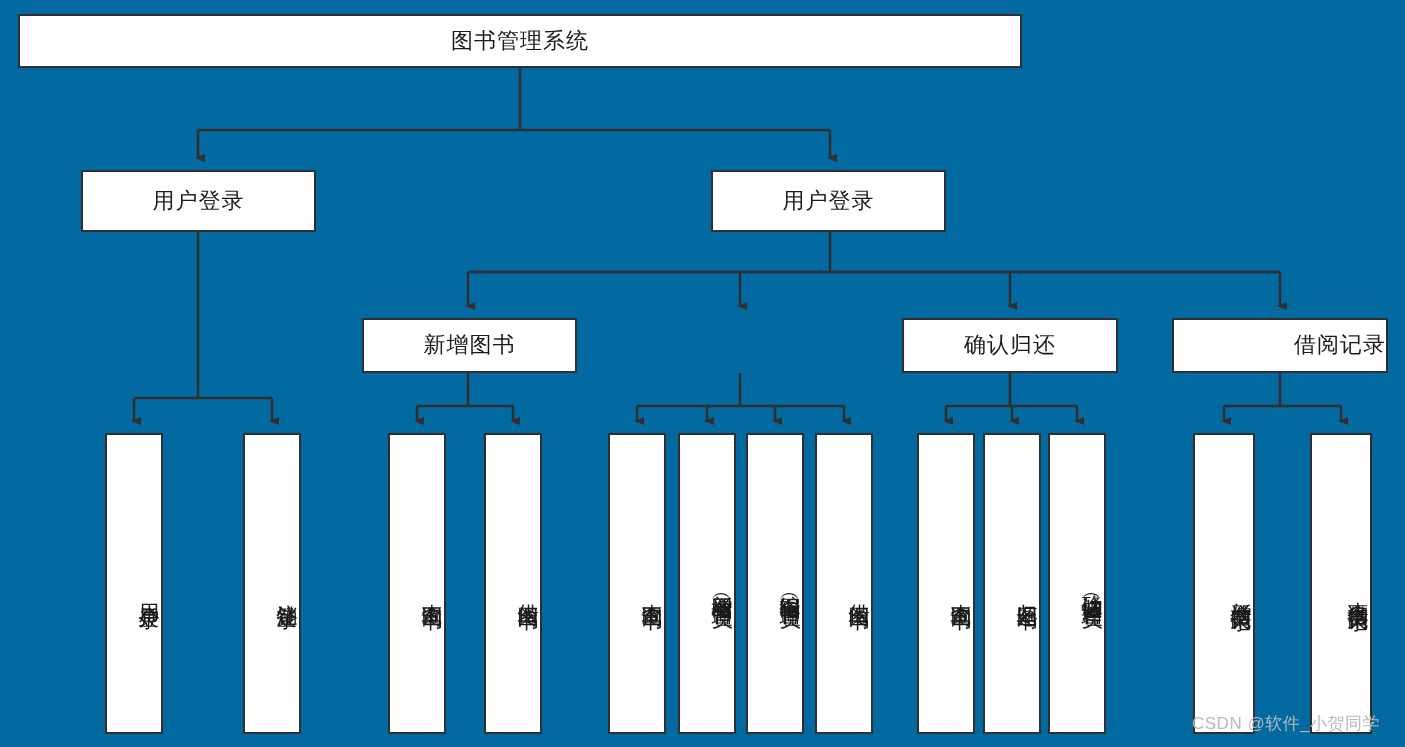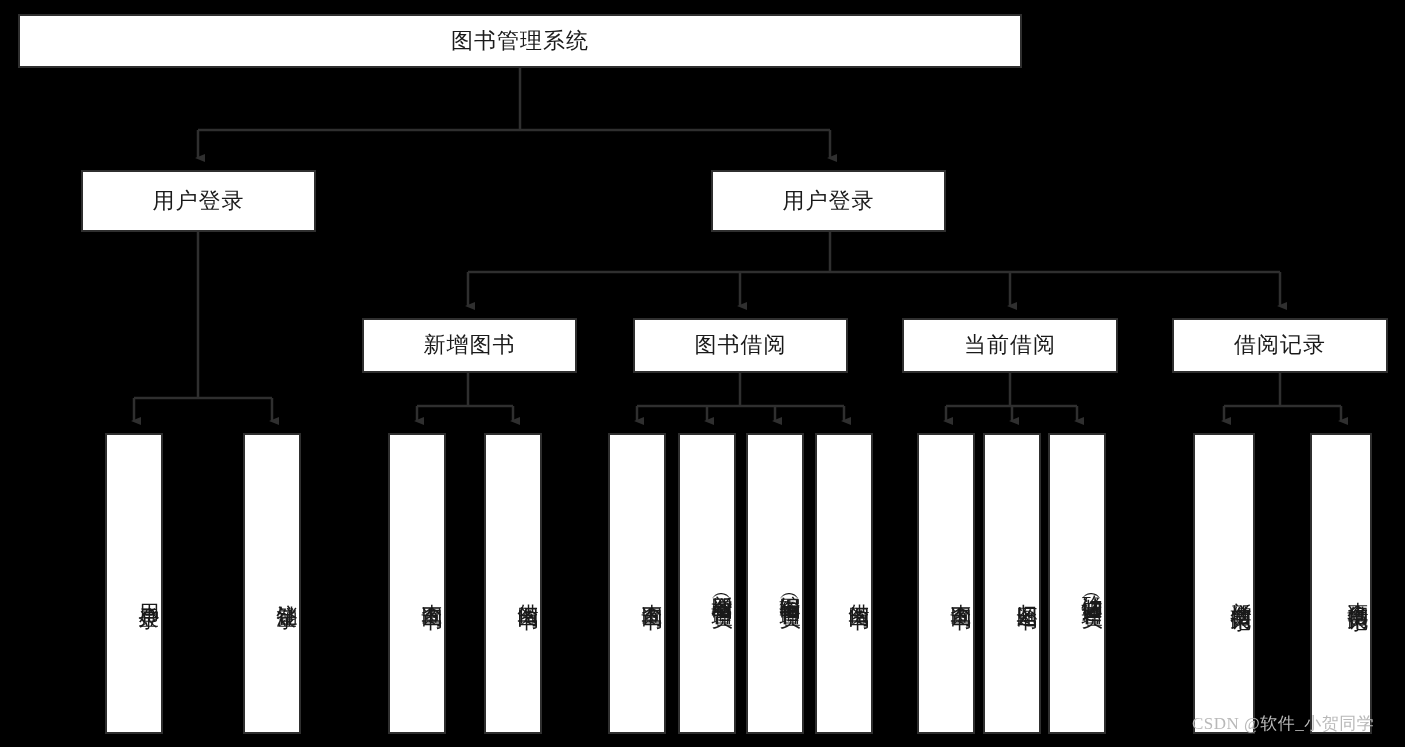--- a/index.html
+++ b/index.html
@@ -4,21 +4,21 @@
 <style>
   html, body {
     margin: 0;
     padding: 0;
     background: #ffffff;
   }
   #canvas {
     position: relative;
     width: 1405px;
     height: 747px;
-    background: #000000;
+    background: #0369a1;
     font-family: "DejaVu Sans", "Liberation Sans", sans-serif;
     overflow: hidden;
   }
   .node {
     position: absolute;
     box-sizing: border-box;
     border: 2px solid #2f2f2f;
     background: #ffffff;
     display: flex;
     align-items: center;
@@ -52,21 +52,21 @@
     width: 1405px;
     height: 747px;
     pointer-events: none;
   }
   .watermark {
     position: absolute;
     font-size: 17px;
     color: #b9b9b9;
     letter-spacing: 0.5px;
     white-space: nowrap;
-    font-family: Liberation Serif, serif;
+    font-family: Liberation Sans, sans-serif;
   }
 </style>
 </head>
 <body>
 
 <div id="canvas">
 
   <svg class="edges" viewBox="0 0 1405 747">
     <defs>
       <marker id="arrow" markerWidth="10" markerHeight="10" refX="4" refY="7" orient="auto" markerUnits="userSpaceOnUse">
@@ -124,27 +124,24 @@
   <div class="node horiz" style="left: 81px; top: 170px; width: 235px; height: 62px;">
     <span>用户登录</span>
   </div>
   <div class="node horiz" style="left: 711px; top: 170px; width: 235px; height: 62px;">
     <span>用户登录</span>
   </div>
 
   <div class="node horiz" style="left: 362px; top: 318px; width: 215px; height: 55px;">
     <span>新增图书</span>
   </div>
-  <div class="node horiz" style="left: 633px; top: 318px; width: 215px; height: 55px;">
-    <span>图书借阅</span>
+  <div class="node horiz" style="left: 902px; top: 318px; width: 216px; height: 55px;">
+    <span>确认归还</span>
   </div>
-  <div class="node horiz" style="left: 902px; top: 318px; width: 216px; height: 55px;">
-    <span>当前借阅</span>
-  </div>
-  <div class="node horiz" style="left: 1172px; top: 318px; width: 216px; height: 55px;">
+  <div class="node horiz" style="left: 1172px; top: 318px; width: 216px; height: 55px; justify-content: flex-end;">
     <span>借阅记录</span>
   </div>
 
   <div class="node vert" style="left: 105px; top: 433px; width: 58px; height: 301px;">
     <span>用户登录</span>
   </div>
   <div class="node vert" style="left: 243px; top: 433px; width: 58px; height: 301px;">
     <span>注销登录</span>
   </div>
   <div class="node vert" style="left: 388px; top: 433px; width: 58px; height: 301px;">

